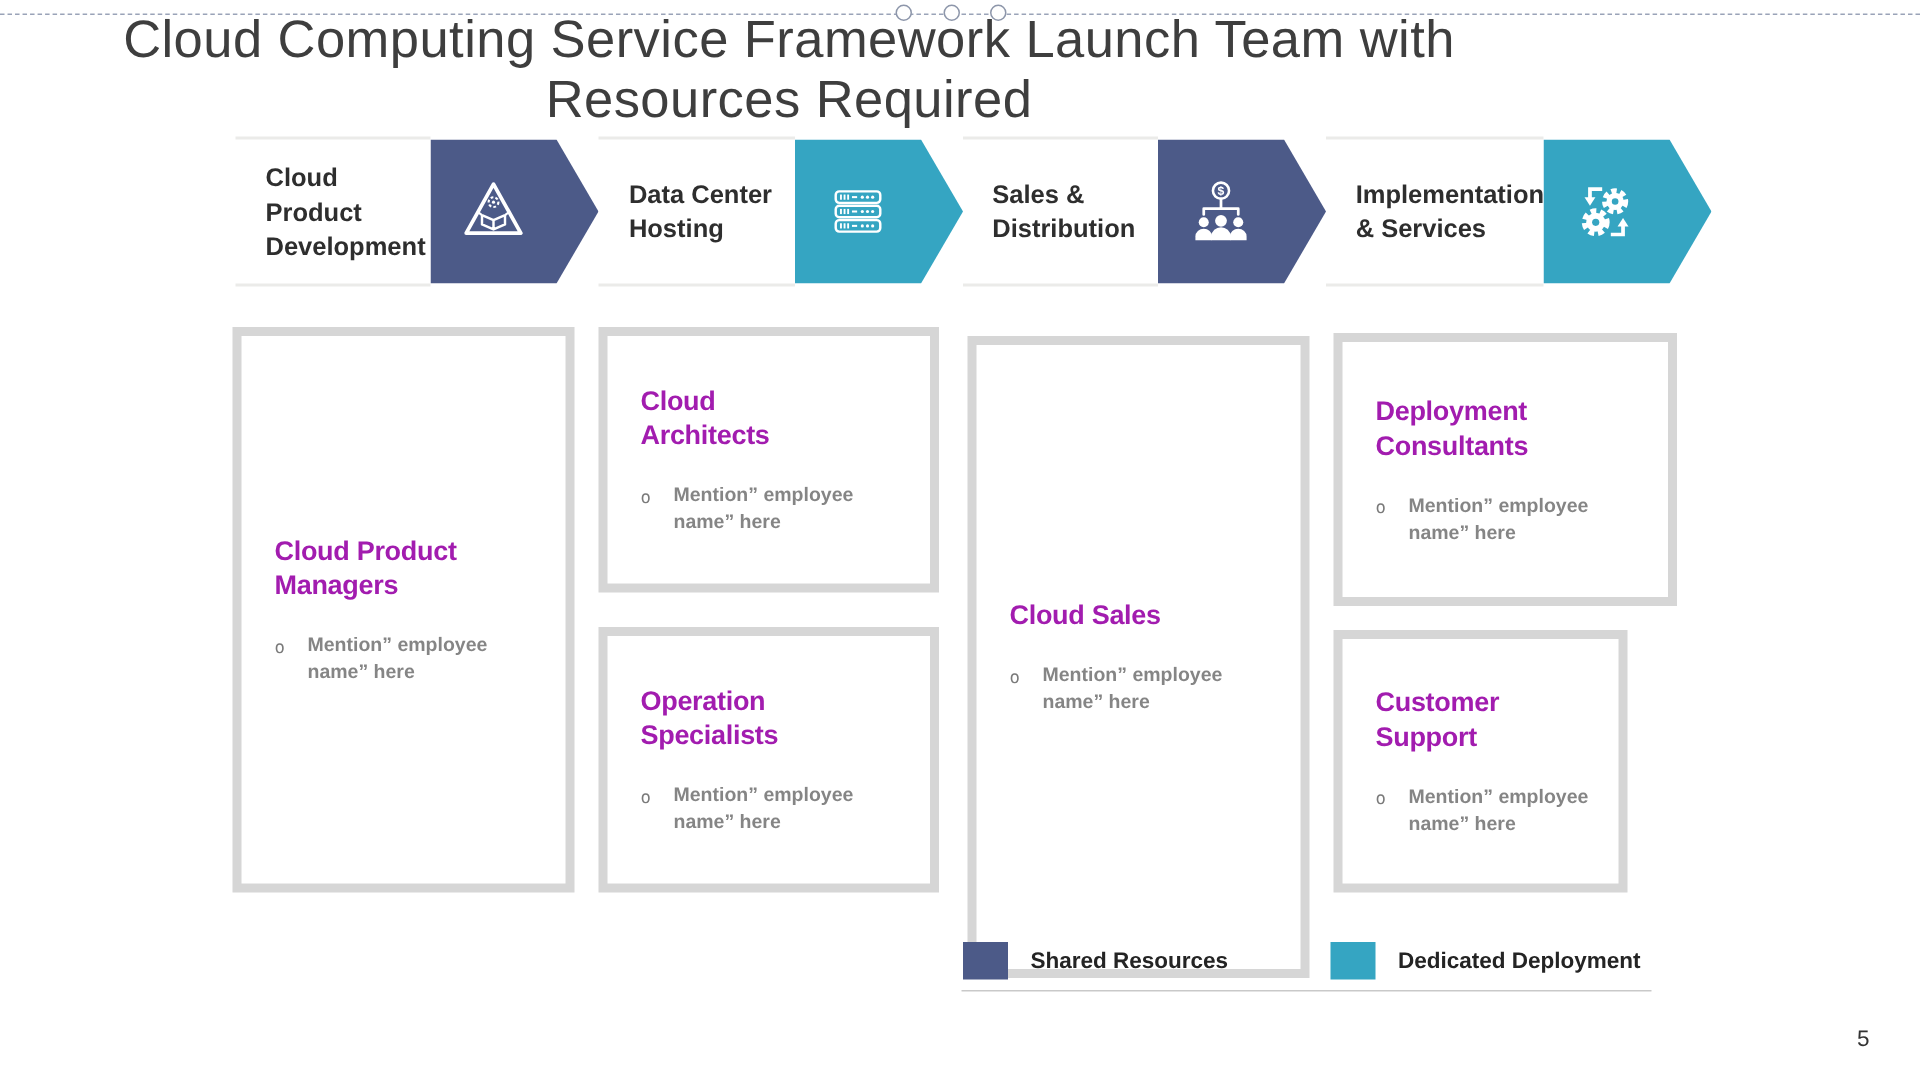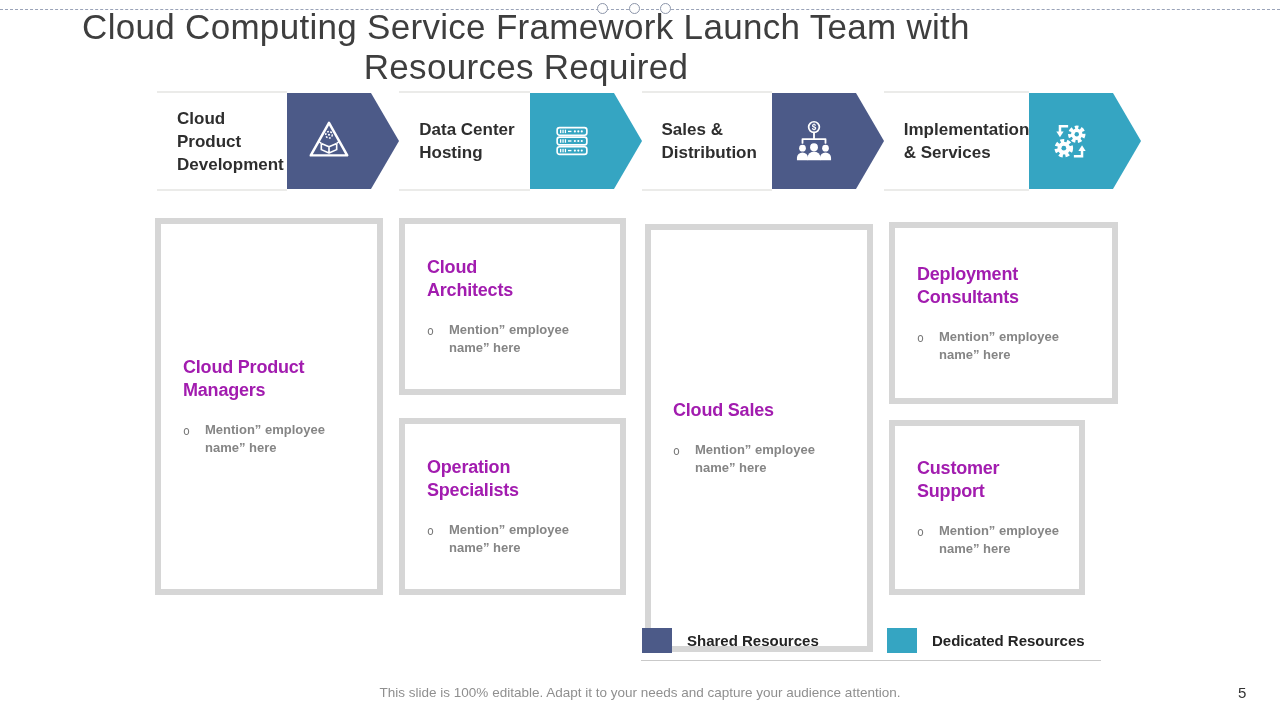--- a/index.html
+++ b/index.html
@@ -233,20 +233,19 @@
       <span class="bullet-text">Mention” employee name” here</span>
     </div>
   </div>
 
   <div class="legend-group lg1">
     <div class="swatch" style="background: rgb(76, 90, 136);"></div>
     <div class="legend-label">Shared Resources</div>
   </div>
   <div class="legend-group lg2">
     <div class="swatch" style="background: rgb(53, 165, 194);"></div>
-    <div class="legend-label">Dedicated Resources</div>
+    <div class="legend-label">Dedicated Deployment</div>
   </div>
   <div class="legend-divider"></div>
 
-  <div class="footer">This slide is 100% editable. Adapt it to your needs and capture your audience attention.</div>
   <div class="page-number">5</div>
 
 </div>
 
 </body></html>

